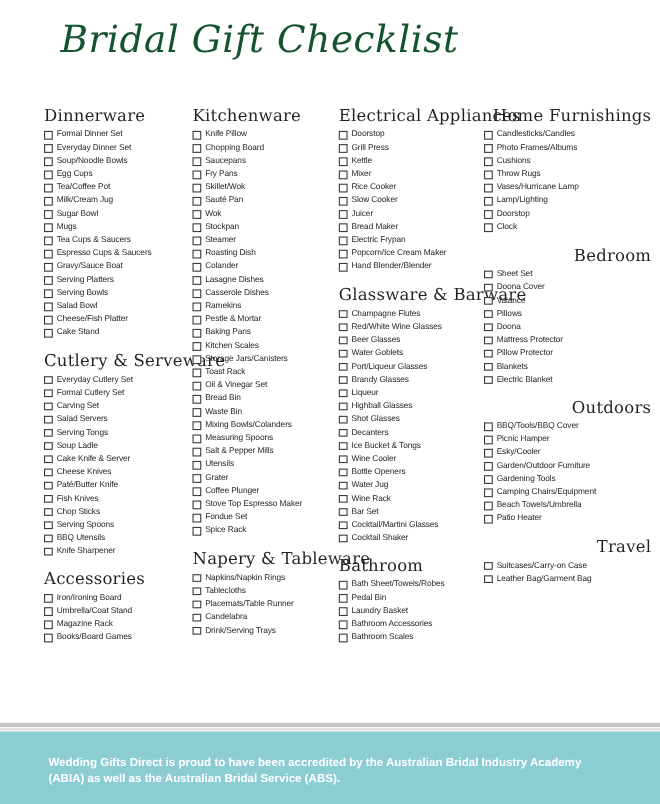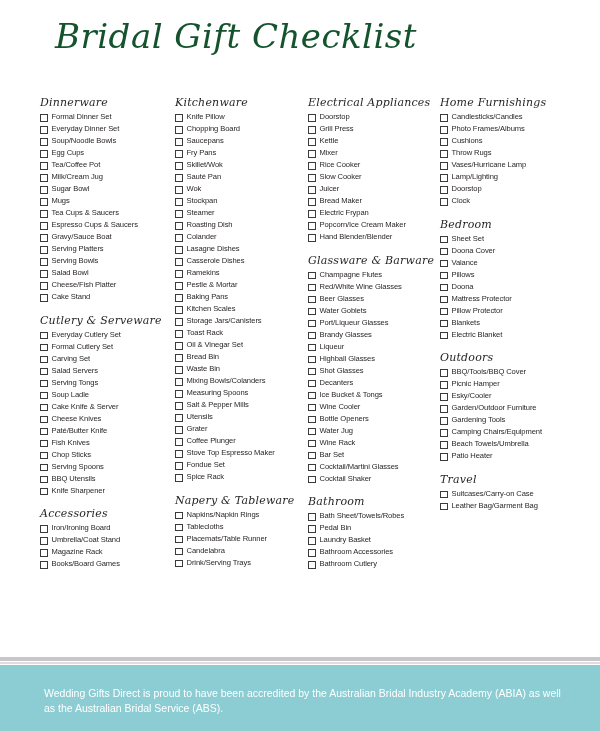--- a/index.html
+++ b/index.html
@@ -46,28 +46,27 @@
     top: 96px;
     width: 600px;
   }
   .col {
     position: absolute;
     top: 0;
   }
   .col-0 { left: 40px;  width: 136px; }
   .col-1 { left: 175px; width: 132px; }
   .col-2 { left: 308px; width: 134px; }
-  .col-3 { left: 440px; width: 152px; }
+  .col-3 { left: 440px; width: 152px; text-align: right; }
 
   .section { margin-bottom: 11px; }
 
   .section-head {
     font-family: "DejaVu Serif", serif;
-    font-style: italic;
-    font-size: 11px;
+    font-size: 15px;
     font-weight: 400;
     color: #231f20;
     letter-spacing: 0.2px;
     margin-bottom: 3px;
     white-space: nowrap;
   }
 
   .item {
     display: flex;
     align-items: flex-start;
@@ -112,20 +111,21 @@
     height: 2px;
     background: #dedcdf;
   }
   .footer-band {
     position: absolute;
     left: 0;
     top: 665px;
     width: 600px;
     height: 66px;
     background: #8ccdd3;
+    font-weight: bold;
   }
   .footer-text {
     position: absolute;
     left: 44px;
     top: 21px;
     width: 520px;
     font-family: "Liberation Sans", sans-serif;
     font-size: 10.5px;
     line-height: 15px;
     color: #ffffff;
@@ -574,21 +574,21 @@
           <div class="item">
             <span class="cbox"></span>
             <span class="item-label">Laundry Basket</span>
           </div>
           <div class="item">
             <span class="cbox"></span>
             <span class="item-label">Bathroom Accessories</span>
           </div>
           <div class="item">
             <span class="cbox"></span>
-            <span class="item-label">Bathroom Cutlery</span>
+            <span class="item-label">Bathroom Scales</span>
           </div>
         </div>
       </div>
     <div class="col col-3">
         <div class="section">
           <div class="section-head">Home Furnishings</div>
           <div class="item">
             <span class="cbox"></span>
             <span class="item-label">Candlesticks/Candles</span>
           </div>

